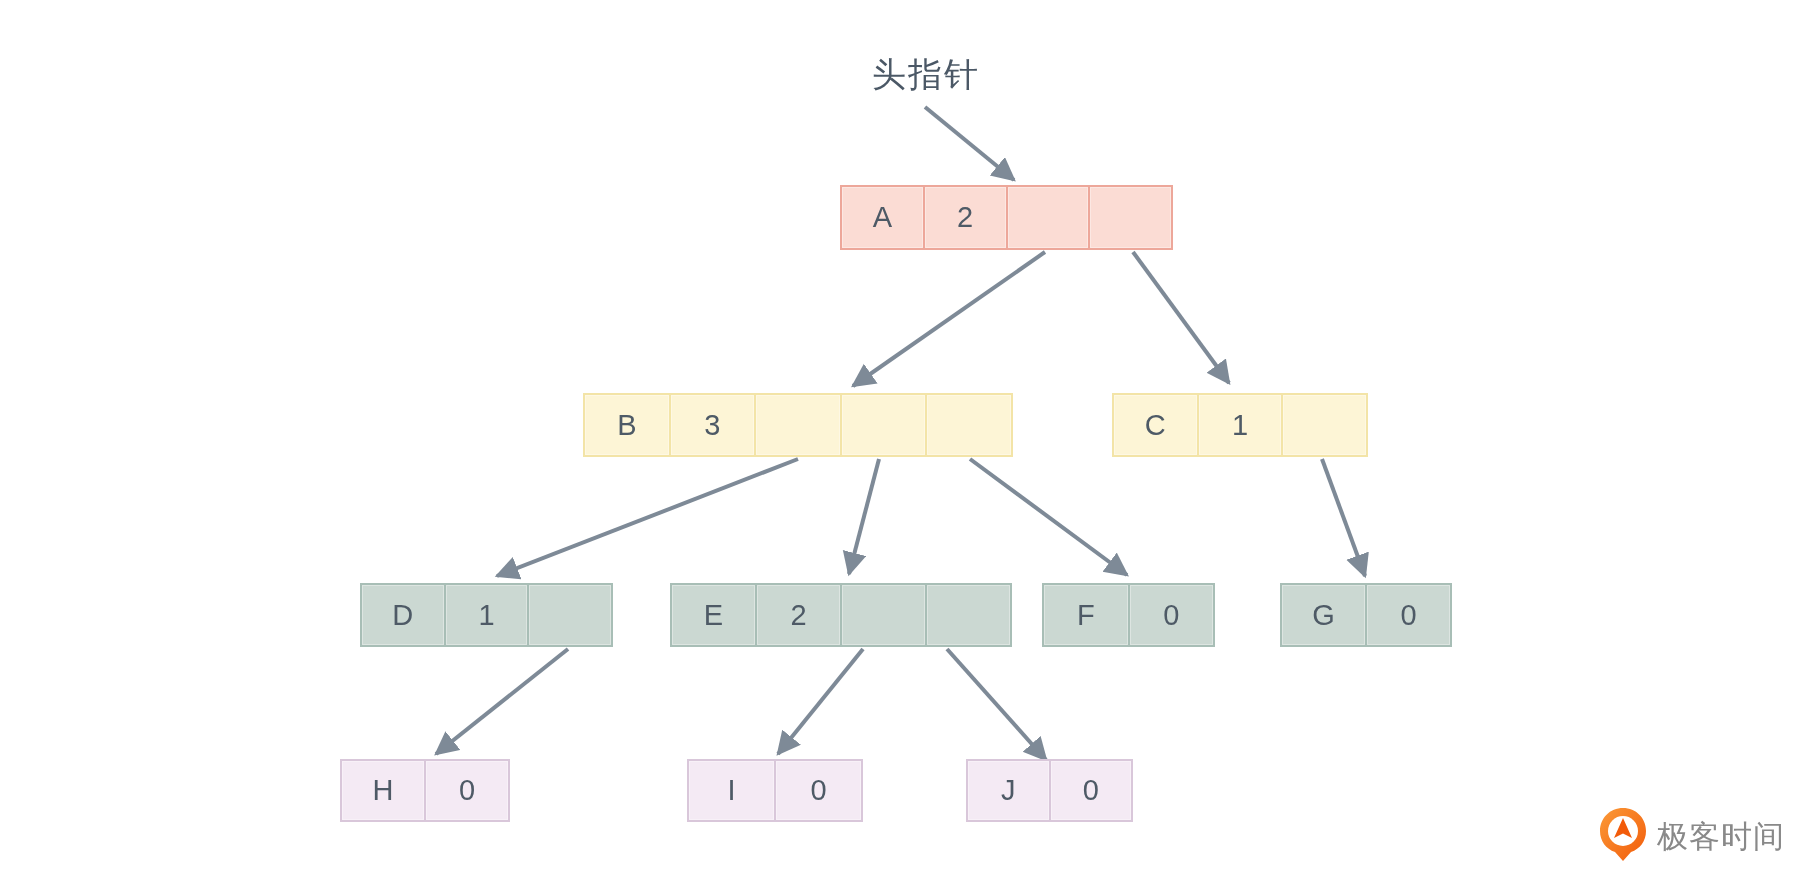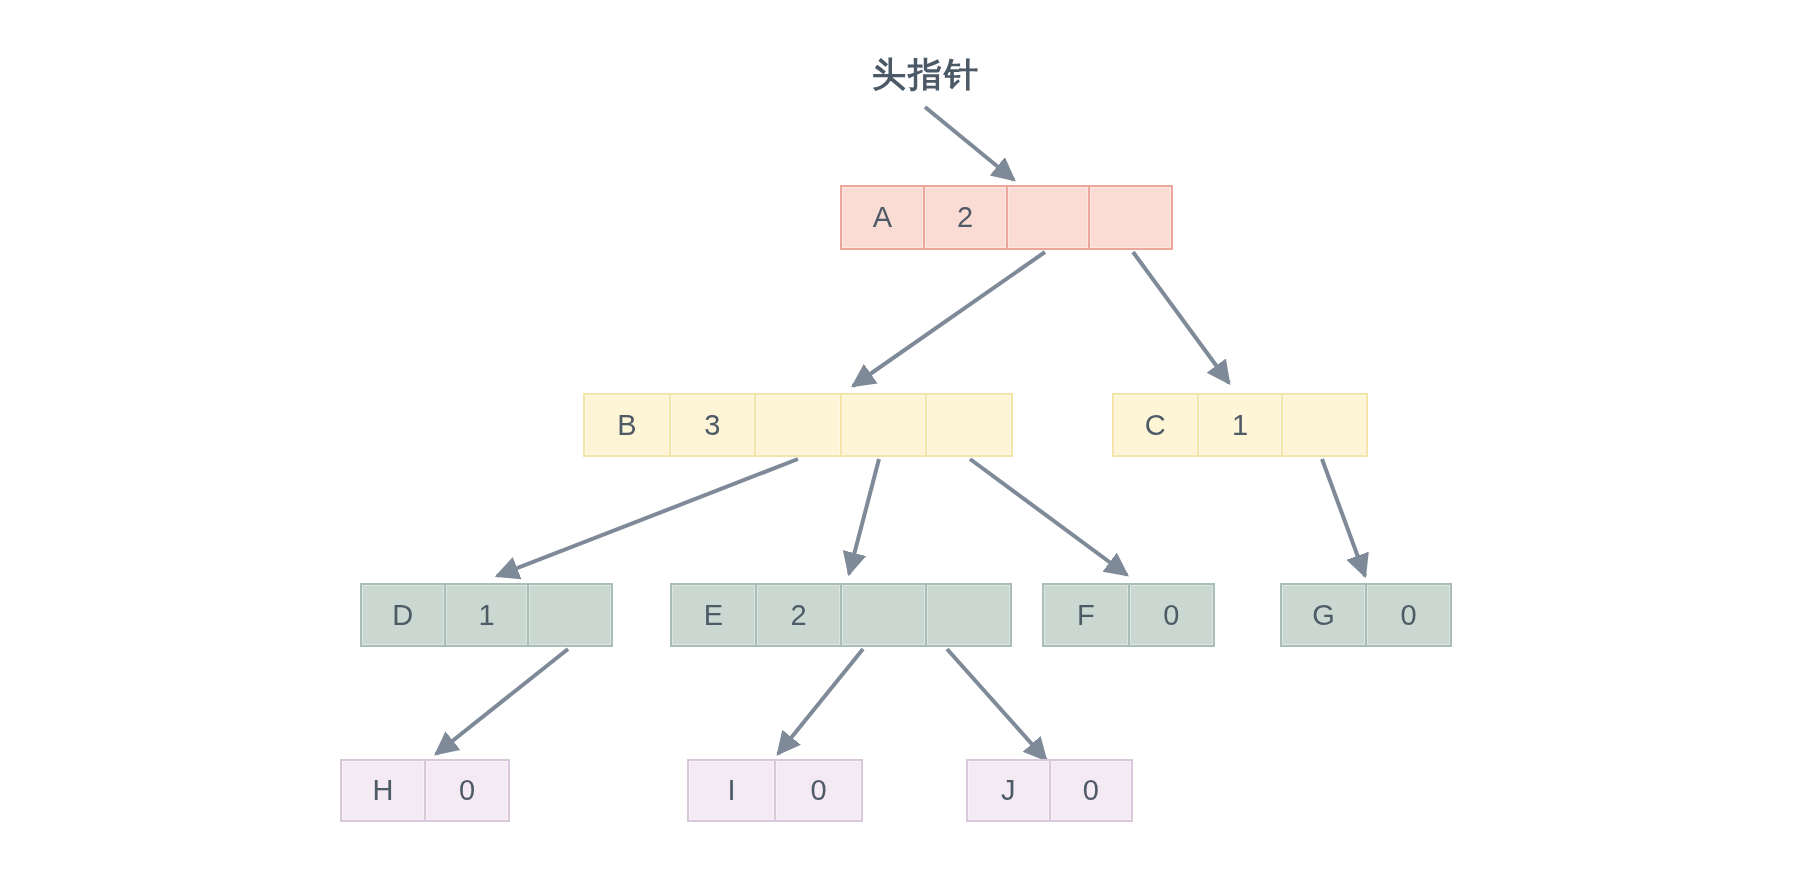--- a/index.html
+++ b/index.html
@@ -28,21 +28,21 @@
     box-shadow:inset 0 0 0 1px rgba(255,255,255,0.35);
   }
   .cell:first-child{margin-left:0;}
   .node.pink{--bc:#eda79a;--fill:#fbdcd4;}
   .node.yellow{--bc:#f3e4a7;--fill:#fdf5d6;}
   .node.sage{--bc:#a8beb6;--fill:#cbd8d2;}
   .node.lavender{--bc:#d9c7da;--fill:#f4eaf4;}
   .head-label{
     position:absolute;
     left:866px;top:52px;width:120px;
-    font-size:34px;font-weight:bold;color:#4b5866;
+    font-size:34px;font-weight:normal;color:#4b5866;
     letter-spacing:2px;
     text-align:center;
   }
   .logo{
     position:absolute;left:1597px;top:806px;
     display:flex;align-items:center;gap:8px;
   }
   .logo-text{
     font-size:31px;color:#898989;letter-spacing:1px;
     line-height:1;
@@ -119,14 +119,30 @@
       <div class="node lavender" style="left: 687px; top: 759px; width: 176px; height: 63px;">
         <div class="cell">I</div>
         <div class="cell">0</div>
       </div>
       <div class="node lavender" style="left: 966px; top: 759px; width: 167px; height: 63px;">
         <div class="cell">J</div>
         <div class="cell">0</div>
       </div>
     </div>
 
+  <div class="logo">
+    <span>
+      <svg width="52" height="56" viewBox="0 0 52 56">
+        <defs>
+          <linearGradient id="og" x1="0" y1="0" x2="1" y2="1">
+            <stop offset="0" stop-color="#fb9a38"></stop>
+            <stop offset="1" stop-color="#f25b0a"></stop>
+          </linearGradient>
+        </defs>
+        <path d="M26 2 C13 2 3 12 3 25 C3 35 9 43 18 46 L26 55 L34 46 C43 43 49 35 49 25 C49 12 39 2 26 2 Z" fill="url(#og)"></path>
+        <circle cx="26" cy="25" r="15" fill="#ffffff"></circle>
+        <path d="M26 12 L35 32 L26 27.5 L17 32 Z" fill="#f25b0a"></path>
+      </svg>
+    </span>
+    <span class="logo-text">极客时间</span>
+  </div>
 
 </div>
 
 </body></html>

